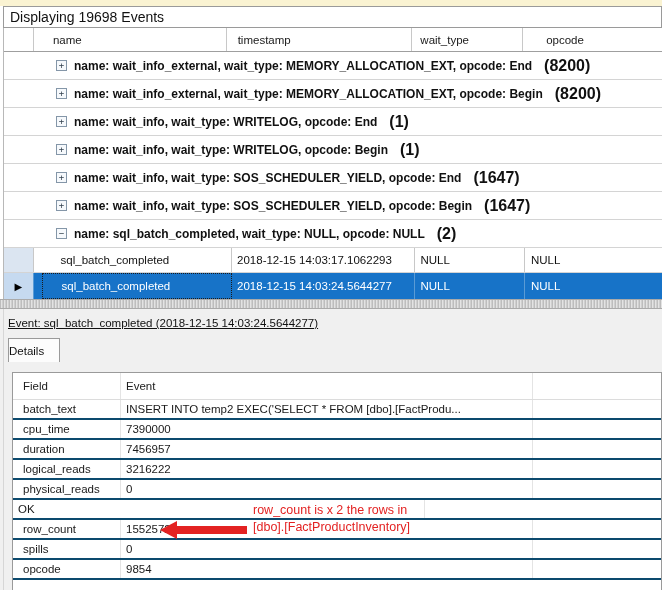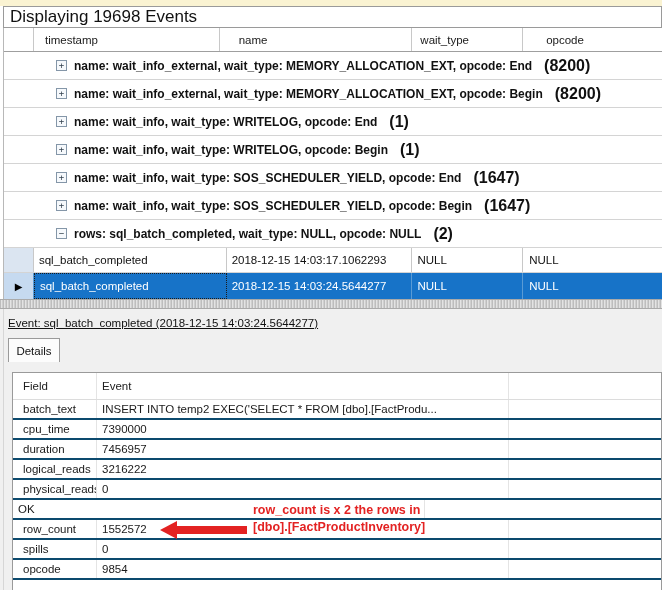--- a/index.html
+++ b/index.html
@@ -4,21 +4,21 @@
 <style>
   * { margin:0; padding:0; box-sizing:border-box; }
   html,body { width:662px; height:590px; }
   body { font-family:"Liberation Sans","DejaVu Sans",sans-serif; background:#fff; }
   #root { position:relative; width:662px; height:590px; overflow:hidden; background:#fff; }
 
   #top-strip { position:absolute; left:0; top:0; width:662px; height:6px; background:#faf3d2; }
 
   #title-bar { position:absolute; left:3px; top:6px; right:0; height:22px; background:#ffffff;
     border:1px solid #9a9a9a; display:flex; align-items:center; padding-left:6px;
-    font-size:17px; color:#111; }
+    font-size:14px; color:#111; }
 
   
   #grid { position:absolute; left:3px; top:28px; right:0; height:271px; background:#fff;
     border-left:1px solid #b8b8b8; }
   .hdr-row { display:flex; height:24px; border-bottom:1px solid #9f9f9f; background:#fff; }
   .hdr-cell { font-size:11.5px; color:#202020; display:flex; align-items:center;
     border-right:1px solid #c8c8c8; }
   .hc-sel   { width:30px; }
   .hc-name  { width:193px; padding-left:19px; }
   .hc-ts    { width:186px; padding-left:11px; }
@@ -30,21 +30,21 @@
   .expander { width:11px; height:11px; border:1px solid #8496a8; background:#f6f9fc;
     font-size:9px; line-height:9px; text-align:center; color:#33414f; margin-right:7px;
     flex:0 0 auto; font-family:"DejaVu Sans Mono",monospace; }
   .group-label { font-size:12px; font-weight:bold; color:#111; white-space:nowrap; }
   .group-count { font-size:16px; font-weight:bold; color:#111; margin-left:12px; }
 
   .data-row { display:flex; height:25px; background:#fff; border-bottom:1px solid #d4d4d4; }
   .data-row .cell { font-size:11.5px; color:#111; display:flex; align-items:center;
     border-right:1px solid #c8c8c8; overflow:hidden; white-space:nowrap; }
   .c-sel  { width:30px; justify-content:center; background:#dbe5f1; }
-  .c-name { width:193px; padding-left:5px; }
+  .c-name { width:193px; padding-left:19px;margin-left:8px; }
   .c-ts   { width:186px; padding-left:5px; }
   .c-wt   { width:111px; padding-left:5px; }
   .c-op   { width:139px; padding-left:6px; border-right:none !important; }
 
   .data-row.selected { height:26px; background:#1773c8; border-bottom:none; }
   .data-row.selected .cell { color:#fff; border-right:1px solid #5a9bd5; }
   .data-row.selected .c-sel { background:#c6daf0; }
   .data-row.selected .c-name { border:1px dotted #1b1b1b; }
   .sel-arrow { color:#000; font-size:10px; }
 
@@ -52,59 +52,59 @@
     background:#cfcfcf;
     background-image:repeating-linear-gradient(90deg,#bdbdbd 0 1px,#e3e3e3 1px 2px,#cfcfcf 2px 3px);
     border-top:1px solid #aaa; border-bottom:1px solid #aaa; cursor:row-resize; }
 
   
   #bottom { position:absolute; left:0; top:309px; width:662px; height:281px; background:#f0f0f0; }
   #bottom-edge { position:absolute; left:3px; top:0; bottom:0; width:1px; background:#d6d6d6; }
   #event-label { position:absolute; left:8px; top:8px; font-size:11.5px; color:#111;text-decoration:underline; }
   #details-tab { position:absolute; left:8px; top:29px; width:52px; height:24px;
     background:#fcfcfc; border:1px solid #9a9a9a; border-bottom:none;
-    display:flex; align-items:center; justify-content:center;
+    display:flex; align-items:center; 
     font-size:11.5px; color:#111; }
 
   #detail-table { position:absolute; left:12px; top:63px; width:650px; height:218px;
     background:#fff; border:1px solid #9a9a9a; border-bottom:none; overflow:hidden; }
   .dt-hdr { display:flex; height:27px; border-bottom:1px solid #dcdcdc; }
   .dt-hdr .dcell { font-size:11.5px; color:#202020; display:flex; align-items:center; }
   .dt-row { display:flex; height:20px; border-bottom:2px solid #0c4a6e; }
   .dt-row .dcell { font-size:11.5px; color:#1a1a1a; display:flex; align-items:center;
     white-space:nowrap; overflow:hidden; }
-  .d-field { width:84px; padding-left:10px; border-right:1px solid #e4e4e4; }
+  .d-field { width:108px; padding-left:10px; border-right:1px solid #e4e4e4; }
   .d-value { width:412px; padding-left:5px; border-right:1px solid #e4e4e4; }
   .d-extra { flex:1; }
 
   
   #annotation-text { position:absolute; left:253px; top:502px; font-size:12.5px;
-    font-weight:bold; color:#e32222; line-height:17px; white-space:nowrap; }
+    font-weight:normal; color:#e32222; line-height:17px; white-space:nowrap; }
   #annotation-arrow { position:absolute; left:160px; top:521px; width:87px; height:18px; }
   #arrow-head { position:absolute; left:0; top:0; width:0; height:0;
     border-top:9px solid transparent; border-bottom:9px solid transparent;
     border-right:17px solid #e32222; }
   #arrow-shaft { position:absolute; left:16px; top:5px; width:71px; height:8px; background:#e32222; }
 </style>
 </head>
 <body>
 
 <div id="root">
 
   <div id="top-strip"></div>
 
   <div id="title-bar">
     <span>Displaying 19698 Events</span>
   </div>
 
   <div id="grid">
     <div class="hdr-row">
       <div class="hdr-cell hc-sel"></div>
+      <div class="hdr-cell hc-name">name</div>
       <div class="hdr-cell hc-ts">timestamp</div>
-      <div class="hdr-cell hc-name">name</div>
       <div class="hdr-cell hc-wt">wait_type</div>
       <div class="hdr-cell hc-op">opcode</div>
     </div>
 
     <div class="group-row">
       <span class="expander">+</span>
       <span class="group-label">name: wait_info_external, wait_type: MEMORY_ALLOCATION_EXT, opcode: End</span>
       <span class="group-count">(8200)</span>
     </div>
     <div class="group-row">
@@ -127,21 +127,21 @@
       <span class="group-label">name: wait_info, wait_type: SOS_SCHEDULER_YIELD, opcode: End</span>
       <span class="group-count">(1647)</span>
     </div>
     <div class="group-row">
       <span class="expander">+</span>
       <span class="group-label">name: wait_info, wait_type: SOS_SCHEDULER_YIELD, opcode: Begin</span>
       <span class="group-count">(1647)</span>
     </div>
     <div class="group-row">
       <span class="expander">−</span>
-      <span class="group-label">rows: sql_batch_completed, wait_type: NULL, opcode: NULL</span>
+      <span class="group-label">name: sql_batch_completed, wait_type: NULL, opcode: NULL</span>
       <span class="group-count">(2)</span>
     </div>
 
     <div class="data-row">
       <div class="cell c-sel"></div>
       <div class="cell c-name">sql_batch_completed</div>
       <div class="cell c-ts">2018-12-15 14:03:17.1062293</div>
       <div class="cell c-wt">NULL</div>
       <div class="cell c-op">NULL</div>
     </div>

